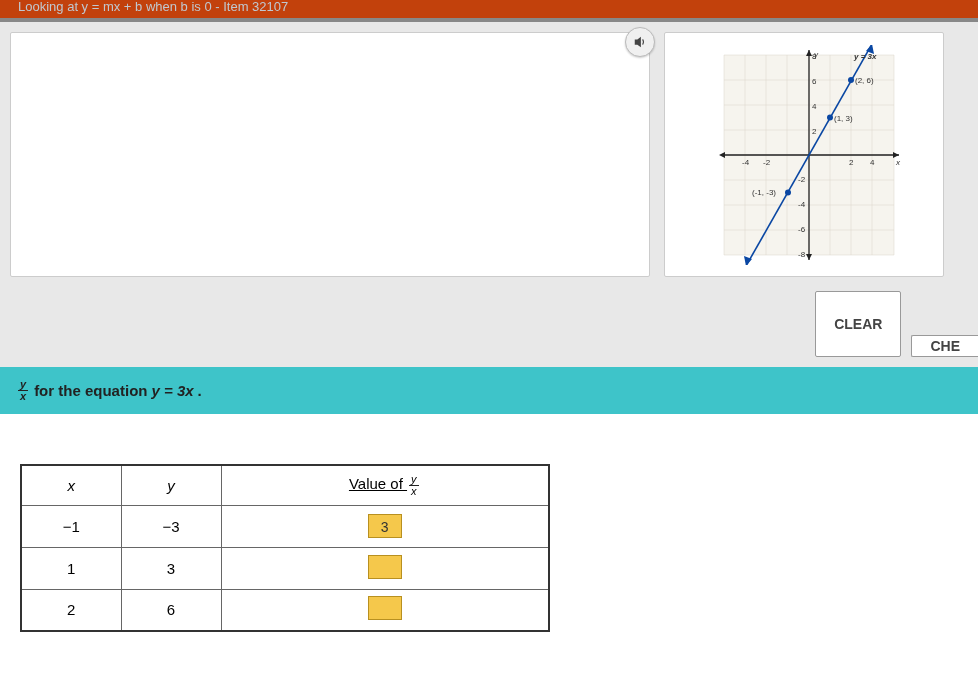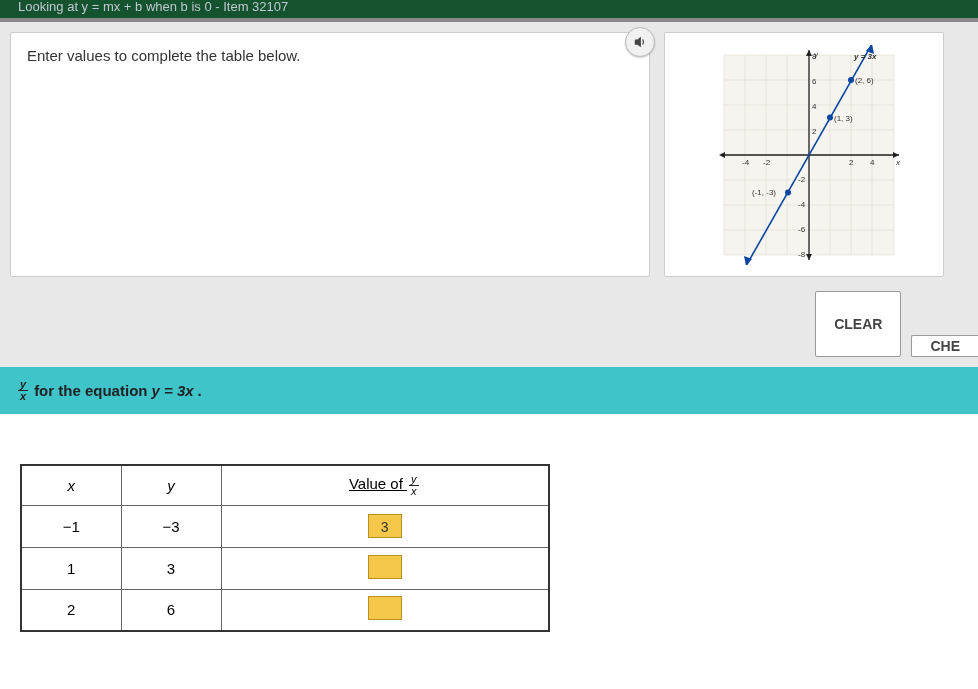--- a/index.html
+++ b/index.html
@@ -5,21 +5,21 @@
   * { box-sizing: border-box; margin: 0; padding: 0; }
   body {
     font-family: Arial, sans-serif;
     background: #e8e8e8;
     width: 978px;
     height: 689px;
     overflow: hidden;
     position: relative;
   }
   .topbar {
-    background: #14532d;
+    background: #c2410c;
     color: #c0c8d0;
     padding: 0 18px 6px 18px;
     font-size: 13px;
     height: 18px;
     line-height: 14px;
   }
   .divider {
     height: 4px;
     background: #888;
   }
@@ -154,21 +154,20 @@
 </head>
 <body>
 
 <div class="topbar">
   <span>Looking at y = mx + b when b is 0 - Item 32107</span>
 </div>
 <div class="divider"></div>
 
 <div class="upper-area">
   <div class="left-panel">
-    <div class="prompt-text">Enter values to complete the table below.</div>
     <div class="audio-btn">
       <svg width="14" height="14" viewBox="0 0 16 16">
         <polygon points="2,5 5,5 9,2 9,14 5,11 2,11" fill="#444"></polygon>
         <path d="M11 5 Q13 8 11 11" stroke="#444" stroke-width="1.2" fill="none"></path>
       </svg>
     </div>
   </div>
 
   <div class="right-panel">
     <svg class="graph-svg" viewBox="0 0 220 220">

